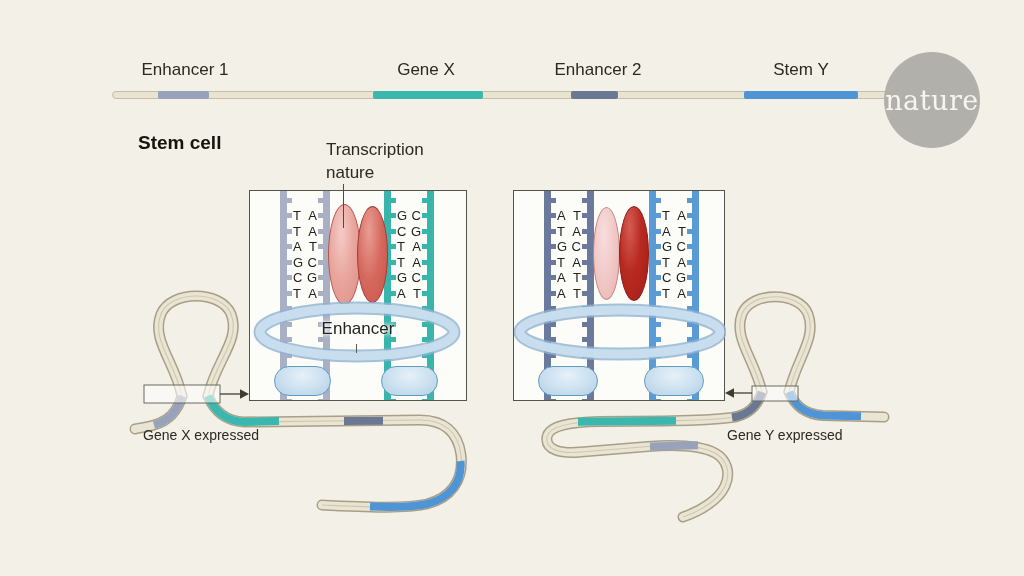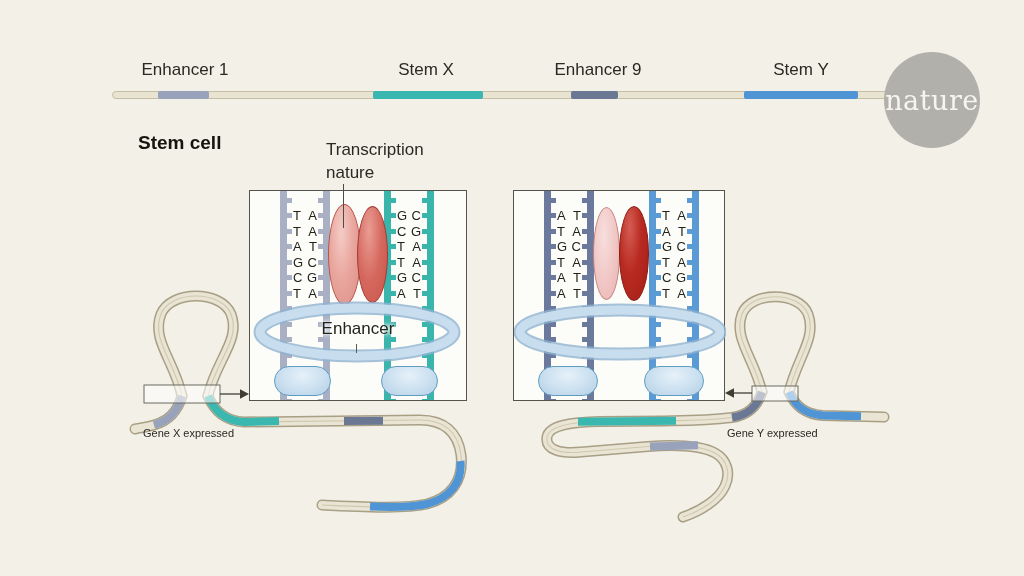--- a/index.html
+++ b/index.html
@@ -24,21 +24,21 @@
   .legend-seg{position:absolute;top:91px;height:8px;border-radius:2px}
   .legend-label{position:absolute;top:60px;transform:translateX(-50%);font-size:17px;color:var(--text);white-space:nowrap}
 
   
   .logo{position:absolute;left:884px;top:52px;width:96px;height:96px;border-radius:50%;
     background:var(--logo-bg);display:flex;align-items:center;justify-content:center}
   .logo span{font-family:"DejaVu Serif",serif;font-size:27px;color:var(--logo-text);letter-spacing:.5px}
 
   
   .panel-title{position:absolute;top:132px;font-size:19px;font-weight:700;color:var(--title)}
-  .caption{position:absolute;top:427px;font-size:11px;color:var(--text);white-space:nowrap}
+  .caption{position:absolute;top:427px;font-size:14px;color:var(--text);white-space:nowrap}
 
   
   .tf-label{position:absolute;left:326px;top:138px;width:130px;font-size:17px;line-height:23px;color:var(--text)}
   .tf-pointer{position:absolute;left:343px;top:184px;width:1.3px;height:44px;background:#4c4c43;z-index:6}
 
   
   svg.art{position:absolute;left:0;top:0}
   .strand-outline{fill:none;stroke:var(--strand-edge);stroke-width:11;stroke-linecap:round}
   .strand-fill{fill:none;stroke:var(--strand);stroke-width:8;stroke-linecap:round}
   .strand-mid{fill:none;stroke:var(--strand-mid);stroke-width:1.1}
@@ -75,22 +75,22 @@
 <body>
 
 <div class="stage">
 
   <div class="legend-track"></div>
   <div class="legend-seg" style="left:158px;width:51px;background:var(--enhancer1)"></div>
   <div class="legend-seg" style="left:373px;width:110px;background:var(--geneX)"></div>
   <div class="legend-seg" style="left:571px;width:47px;background:var(--enhancer2)"></div>
   <div class="legend-seg" style="left:744px;width:114px;background:var(--geneY)"></div>
   <div class="legend-label" style="left:185px">Enhancer 1</div>
-  <div class="legend-label" style="left:426px">Stem X</div>
-  <div class="legend-label" style="left:598px">Enhancer 9</div>
+  <div class="legend-label" style="left:426px">Gene X</div>
+  <div class="legend-label" style="left:598px">Enhancer 2</div>
   <div class="legend-label" style="left:801px">Stem Y</div>
 
   <div class="logo">
     <span>nature</span>
   </div>
 
   <svg class="art" width="1024" height="576">
 
     <path class="strand-outline" d="M 182,396 C 174,360 151,340 161,314 C 171,290 221,290 231,314 C 241,340 216,360 208,396"></path>
     <path class="strand-outline" d="M 182,396 C 177,413 168,421 154,425 C 147,427 140,428 135,429"></path>

